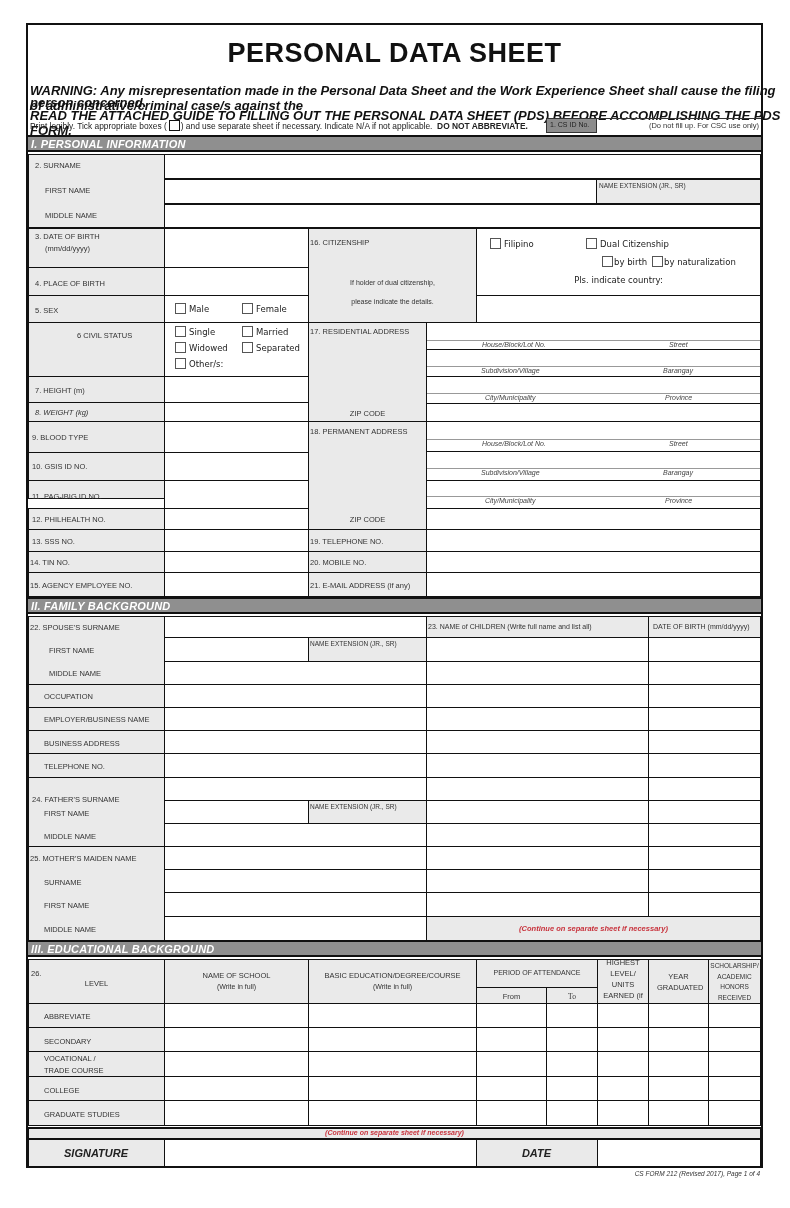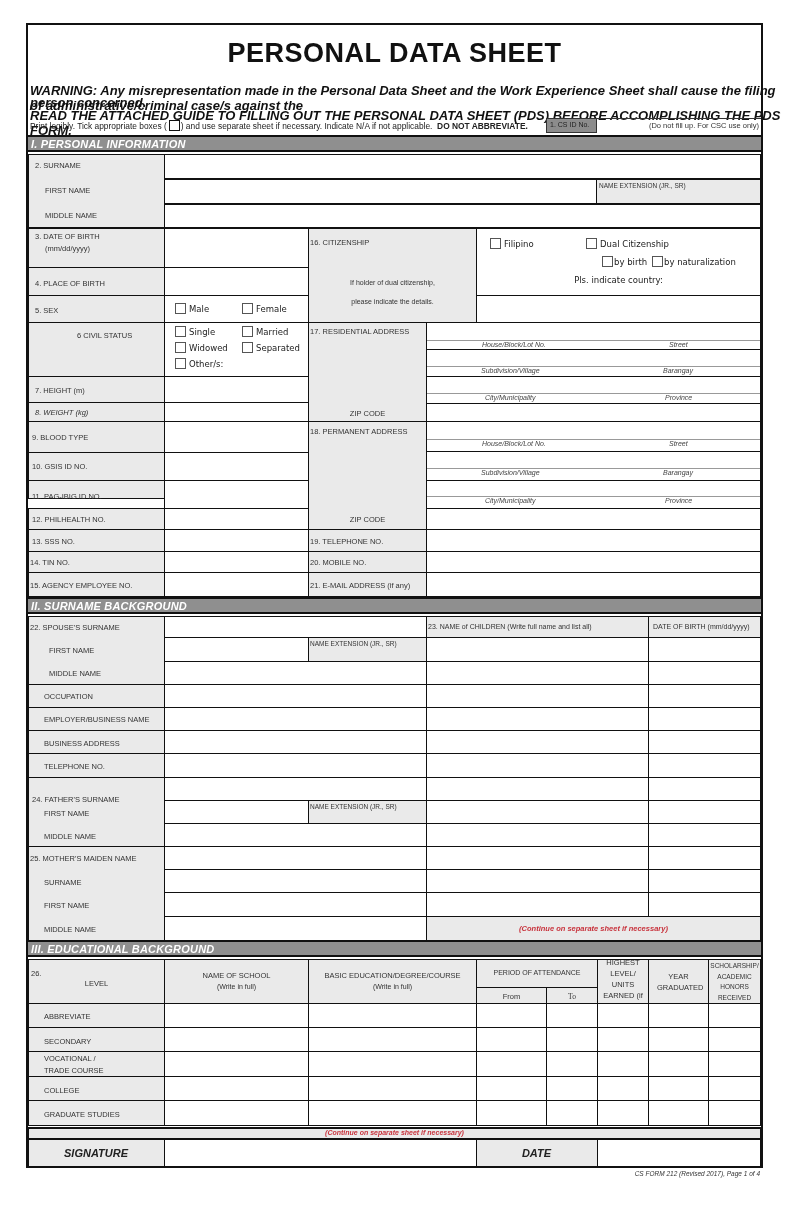--- a/index.html
+++ b/index.html
@@ -185,21 +185,21 @@
 
 <div class="lbl" style="left:28px;top:572px;width:137px;height:25px;">
     <span class="t" style="left:1px;top:8px;">15. AGENCY EMPLOYEE NO.</span>
   </div>
 <div class="cell" style="left:164px;top:572px;width:145px;height:25px;"></div>
 <div class="lbl" style="left:308px;top:572px;width:119px;height:25px;">
     <span class="t" style="left:1px;top:8px;">21. E-MAIL ADDRESS (if any)</span>
   </div>
 <div class="cell" style="left:426px;top:572px;width:335px;height:25px;"></div>
 
-<div class="sec" style="top:597px;">II.  SURNAME BACKGROUND</div>
+<div class="sec" style="top:597px;">II.  FAMILY BACKGROUND</div>
 
 <div class="lbl" style="left:28px;top:616px;width:137px;height:69px;">
   <span class="t" style="left:1px;top:6px;">22.  SPOUSE'S SURNAME</span>
   <span class="t" style="left:20px;top:29px;">FIRST NAME</span>
   <span class="t" style="left:20px;top:52px;">MIDDLE NAME</span>
 </div>
 <div class="cell" style="left:164px;top:616px;width:263px;height:22px;"></div>
 <div class="cell" style="left:164px;top:637px;width:145px;height:25px;"></div>
 <div class="lbl" style="left:308px;top:637px;width:119px;height:25px;font-size:6.5px;">
     <span class="t" style="left:1px;top:2px;">NAME EXTENSION (JR., SR)</span>

